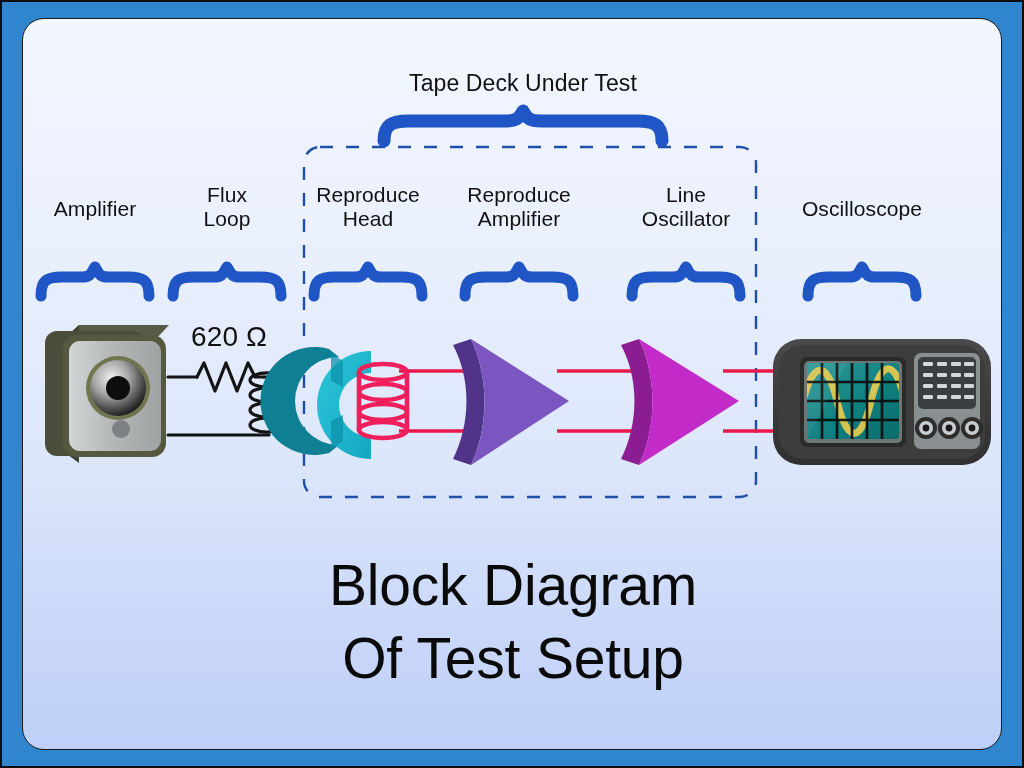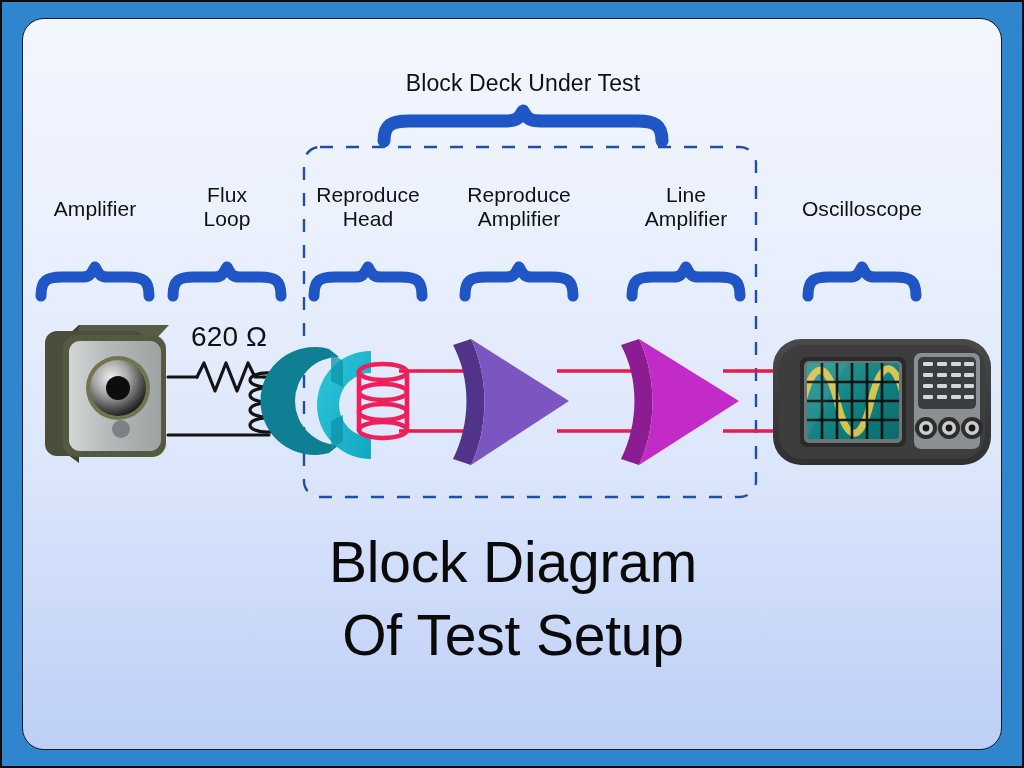--- a/index.html
+++ b/index.html
@@ -66,21 +66,21 @@
     letter-spacing: 0.1px;
   }
   .lbl-stage { font-size: 21px; }
   .lbl-group { font-size: 23px; }
   .lbl-value { font-size: 28px; }
 
   .title {
     position: absolute;
     left: 0;
     width: 1024px;
-    top: 525px;
+    top: 548px;
     text-align: center;
     font-size: 57px;
     line-height: 1.28;
     color: #0a0a0a;
     font-family: "Liberation Sans", sans-serif;
     font-weight: 400;
     white-space: pre-line;
     letter-spacing: -0.2px;
   }
 </style>
@@ -302,35 +302,35 @@
             <circle cx="971" cy="427" r="11" fill="#2d2d2d"></circle>
             <circle cx="971" cy="427" r="7" fill="#c9cdcf"></circle>
             <circle cx="971" cy="427" r="3.4" fill="#1a1a1a"></circle>
           </g>
         </g>
       </g>
     </svg>
 
     <div style="position:absolute; left:-22px; top:-18px; width:1024px; height:768px;">
 
-      <div class="label lbl-group" style="left:322px; top:70px; width:400px;">Block Deck Under Test</div>
+      <div class="label lbl-group" style="left:322px; top:70px; width:400px;">Tape Deck Under Test</div>
 
       <div class="label lbl-stage" style="left:14px; top:196px; width:160px;">Amplifier</div>
 
       <div class="label lbl-stage" style="left:166px; top:182px; width:120px;">Flux
 Loop</div>
 
       <div class="label lbl-stage" style="left:297px; top:182px; width:140px;">Reproduce
 Head</div>
 
       <div class="label lbl-stage" style="left:448px; top:182px; width:140px;">Reproduce
 Amplifier</div>
 
       <div class="label lbl-stage" style="left:615px; top:182px; width:140px;">Line
-Amplifier</div>
+Oscillator</div>
 
       <div class="label lbl-stage" style="left:781px; top:196px; width:160px;">Oscilloscope</div>
 
       <div class="label lbl-value" style="left:176px; top:320px; width:104px;">620 Ω</div>
 
       <div class="title">Block Diagram
 Of Test Setup</div>
     </div>
 
   </div>

